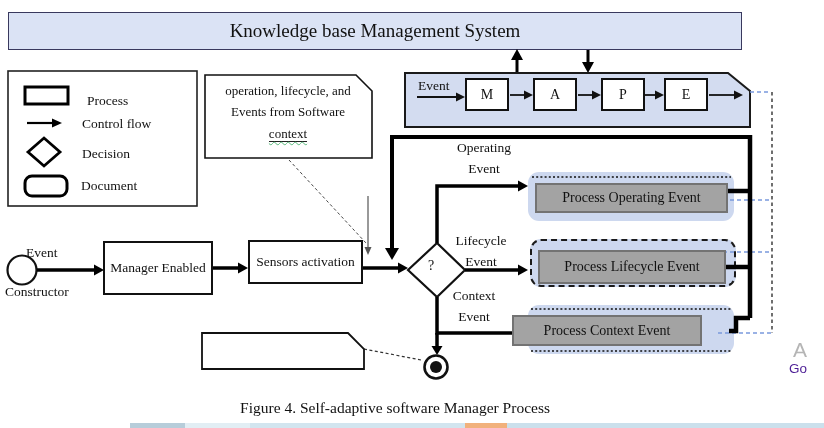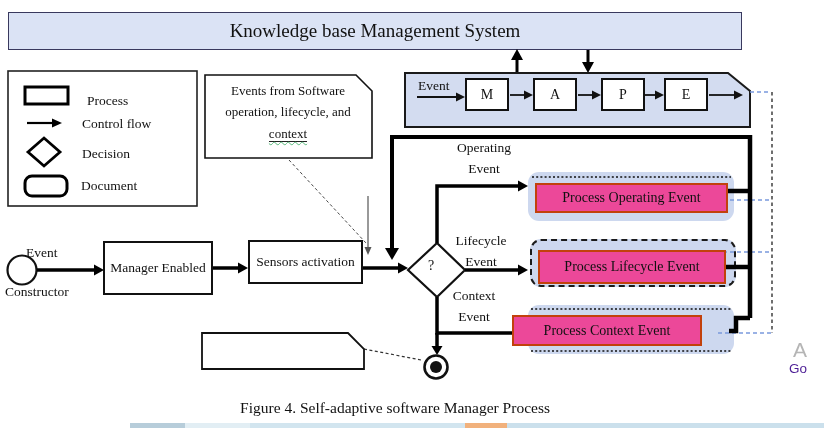--- a/index.html
+++ b/index.html
@@ -18,21 +18,21 @@
   
   .mape-letter{width:44px;height:33px;background:#fff;border:2.5px solid #111;box-sizing:border-box;
                display:flex;align-items:center;justify-content:center;font-size:14px;z-index:3;}
   .evt-label{font-size:13.5px;z-index:3;}
   
   .fbox{background:#fff;border:2px solid #111;box-sizing:border-box;display:flex;align-items:center;
         justify-content:center;text-align:left;font-size:13.5px;line-height:1.45;z-index:3;}
   
   .container{background:#cdd8ef;border-radius:11px;z-index:1;}
   .container.dashed{border:2px dashed #1b1b1b;box-sizing:border-box;}
-  .pbox{background:#ec4899;border:2px solid #c2410c;box-sizing:border-box;display:flex;align-items:center;
+  .pbox{background:#a3a3a3;border:2px solid #737373;box-sizing:border-box;display:flex;align-items:center;
         justify-content:center;font-size:14px;z-index:3;}
   .branch-label{text-align:center;font-size:13.5px;line-height:1.55;z-index:3;}
   .qmark{font-size:14px;z-index:3;}
   .caption{left:0;top:399px;width:790px;text-align:center;font-size:15.5px;z-index:3;}
   .wm1{left:793px;top:338px;font-size:21px;color:#b5b5b5;font-family:"Liberation Sans",sans-serif;z-index:3;}
   .wm2{left:789px;top:361px;font-size:13.5px;color:#4c1d95;font-family:"Liberation Sans",sans-serif;z-index:3;}
   .strip{top:423px;height:5px;z-index:4;}
 </style>
 </head>
 <body>
@@ -144,22 +144,22 @@
       <line x1="531" y1="351" x2="731" y2="351"></line>
     </g>
   </svg>
 
   <div class="abs legend-label" style="left:87px;top:93px;">Process</div>
   <div class="abs legend-label" style="left:82px;top:116px;">Control flow</div>
   <div class="abs legend-label" style="left:82px;top:146px;">Decision</div>
   <div class="abs legend-label" style="left:81px;top:178px;">Document</div>
 
   <div class="abs note-text">
+    <div>operation, lifecycle, and</div>
     <div>Events from Software</div>
-    <div>operation, lifecycle, and</div>
     <div><span class="ctx">context</span></div>
   </div>
 
   <div class="abs evt-label" style="left:418px;top:78px;">Event</div>
   <div class="abs mape-letter" style="left:465px;top:78px;">M</div>
   <div class="abs mape-letter" style="left:533px;top:78px;">A</div>
   <div class="abs mape-letter" style="left:601px;top:78px;">P</div>
   <div class="abs mape-letter" style="left:664px;top:78px;">E</div>
 
   <div class="abs evt-label" style="left:26px;top:245px;">Event</div>

